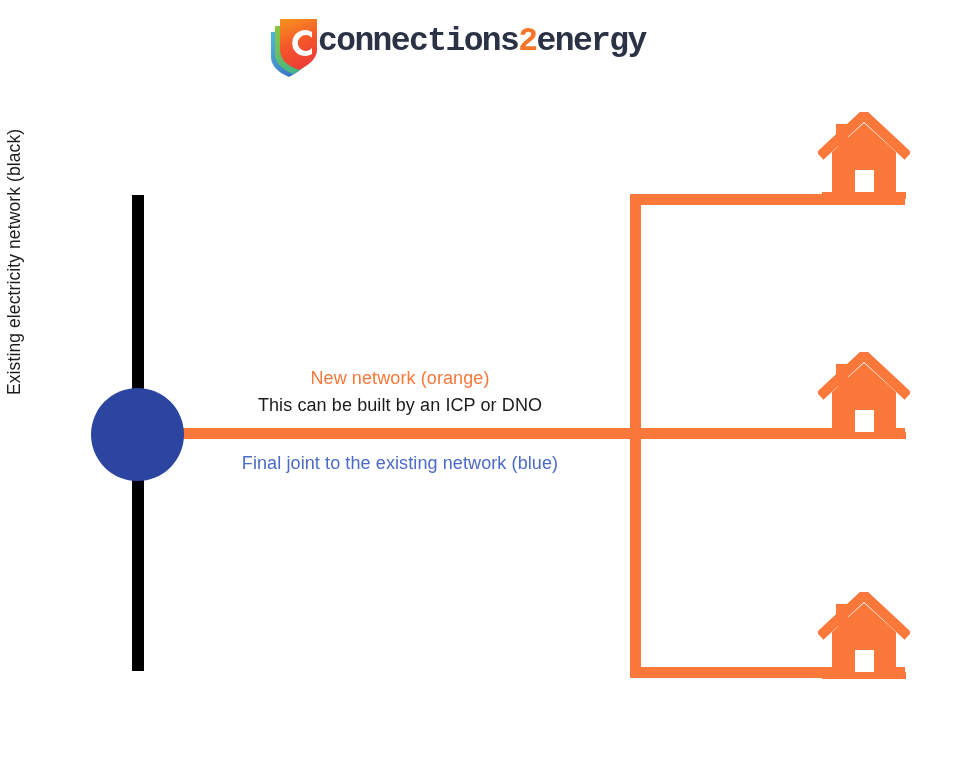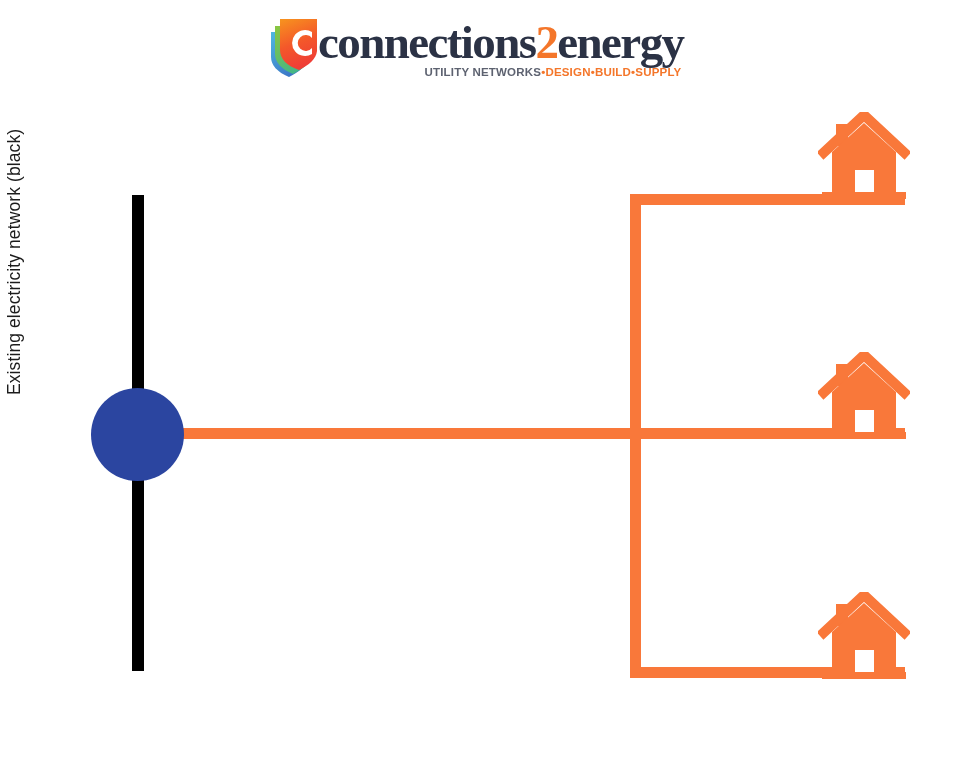--- a/index.html
+++ b/index.html
@@ -35,22 +35,22 @@
     height: 62px;
     flex: 0 0 auto;
     margin-top: 2px;
   }
   #logo-text {
     position: relative;
     margin-left: -6px;
     margin-top: 1px;
   }
   #wordmark {
-    font-family: Liberation Serif, serif;
-    font-size: 47px;
+    font-family: Liberation Mono, monospace;
+    font-size: 33px;
     font-weight: bold;
     letter-spacing: -1.6px;
     line-height: 54px;
     color: #2b3245;
     white-space: nowrap;
   }
   #wordmark .accent { color: #f4762a; }
   #tagline {
     font-family: "Liberation Sans", sans-serif;
     font-size: 11.5px;
@@ -152,21 +152,20 @@
 
       <path d="M7 10 L7 38 C7 46 13 53 25 58 C35 53 42 47 44 39 L44 10 Z" fill="url(#gGreen)"></path>
 
       <path d="M12 3 L12 34 C12 43 19 50 31 54 C41 49 48 43 49 35 L49 3 Z" fill="url(#gOrange)"></path>
 
       <path d="M44 16 A13 13 0 1 0 44 38 L44 32 A8 8 0 1 1 44 22 Z" fill="#ffffff"></path>
     </svg>
 
     <div id="logo-text">
       <div id="wordmark"><span>connections</span><span class="accent">2</span><span>energy</span></div>
-      <div id="tagline"><span>UTILITY NETWORKS</span><span class="dot">•</span><span class="accent">DESIGN</span><span class="dot">•</span><span class="accent">BUILD</span><span class="dot">•</span><span class="accent">SUPPLY</span></div>
     </div>
   </div>
 
   <div class="existing-bar" style="left:132px; top:195px; width:12px; height:476px;"></div>
 
   <div id="existing-label">Existing electricity network (black)</div>
 
   <div class="wire-h" style="left:160px; top:428px; width:480px; height:11px;"></div>
 
   <div class="wire-v" style="left:630px; top:194px; width:11px; height:484px;"></div>
@@ -207,17 +206,22 @@
   <svg class="house" style="left:818px; top:592px;" viewBox="0 0 92 88" xmlns="http://www.w3.org/2000/svg">
     <g fill="#f9783a">
       <rect x="18" y="12" width="12" height="22"></rect>
       <path d="M2 44 L46 3 L90 44" fill="none" stroke="#f9783a" stroke-width="10" stroke-linejoin="miter" stroke-linecap="butt"></path>
       <path d="M14 40 L46 11 L78 40 L78 80 L14 80 Z"></path>
       <rect x="4" y="80" width="84" height="7"></rect>
     </g>
     <rect x="37" y="58" width="19" height="22" fill="#ffffff"></rect>
   </svg>
 
+  <div class="note-block" style="left:185px; top:365px; width:430px;">
+    <span class="note-title orange">New network (orange)</span>
+    <span class="note-body">This can be built by an ICP or DNO</span>
+  </div>
 
   <div class="note-block" style="left:185px; top:450px; width:430px;">
+    <span class="note-title blue">Final joint to the existing network (blue)</span>
   </div>
 
 </div>
 
 </body></html>

